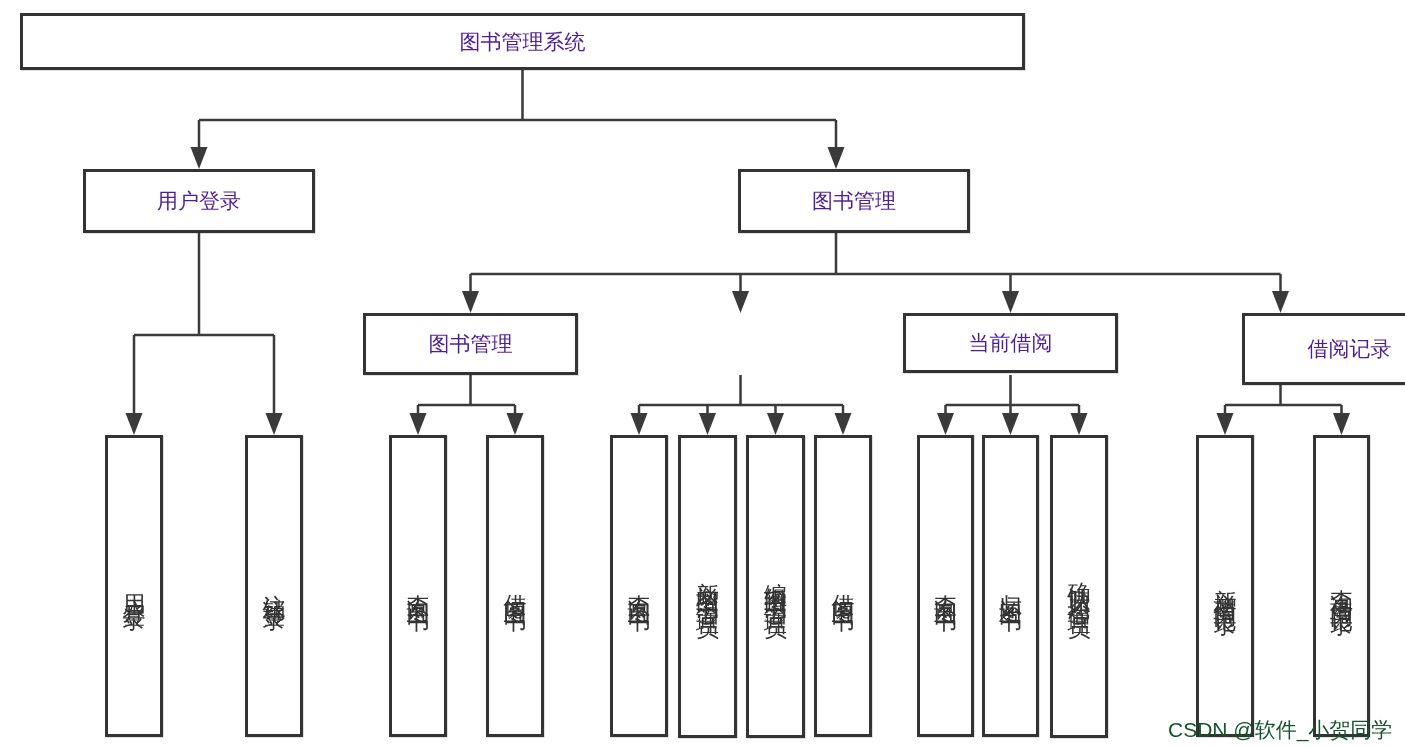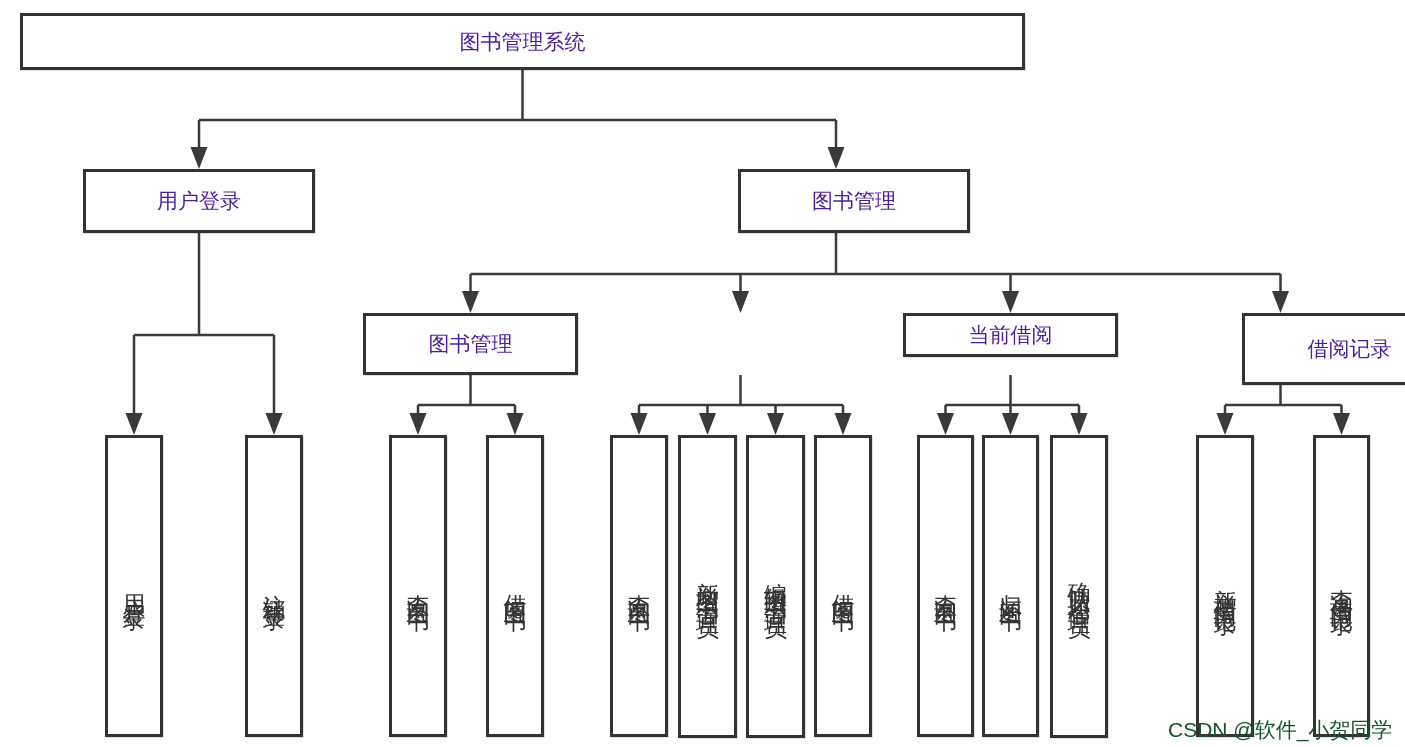--- a/index.html
+++ b/index.html
@@ -131,21 +131,21 @@
   <div class="node h-box" style="left:83px; top:169px; width:232px; height:64px;">
     <span>用户登录</span>
   </div>
   <div class="node h-box" style="left:738px; top:169px; width:232px; height:64px;">
     <span>图书管理</span>
   </div>
 
   <div class="node h-box" style="left:363px; top:313px; width:215px; height:62px;">
     <span>图书管理</span>
   </div>
-  <div class="node h-box" style="left:903px; top:313px; width:215px; height:44px;">
+  <div class="node h-box" style="left:903px; top:313px; width:215px; height:60px;">
     <span>当前借阅</span>
   </div>
   <div class="node h-box" style="left:1242px; top:313px; width:215px; height:72px;">
     <span>借阅记录</span>
   </div>
 
   <div class="leaf" style="left:105px; top:435px;">
     <span>用户登录</span>
   </div>
   <div class="leaf" style="left:245px; top:435px;">

